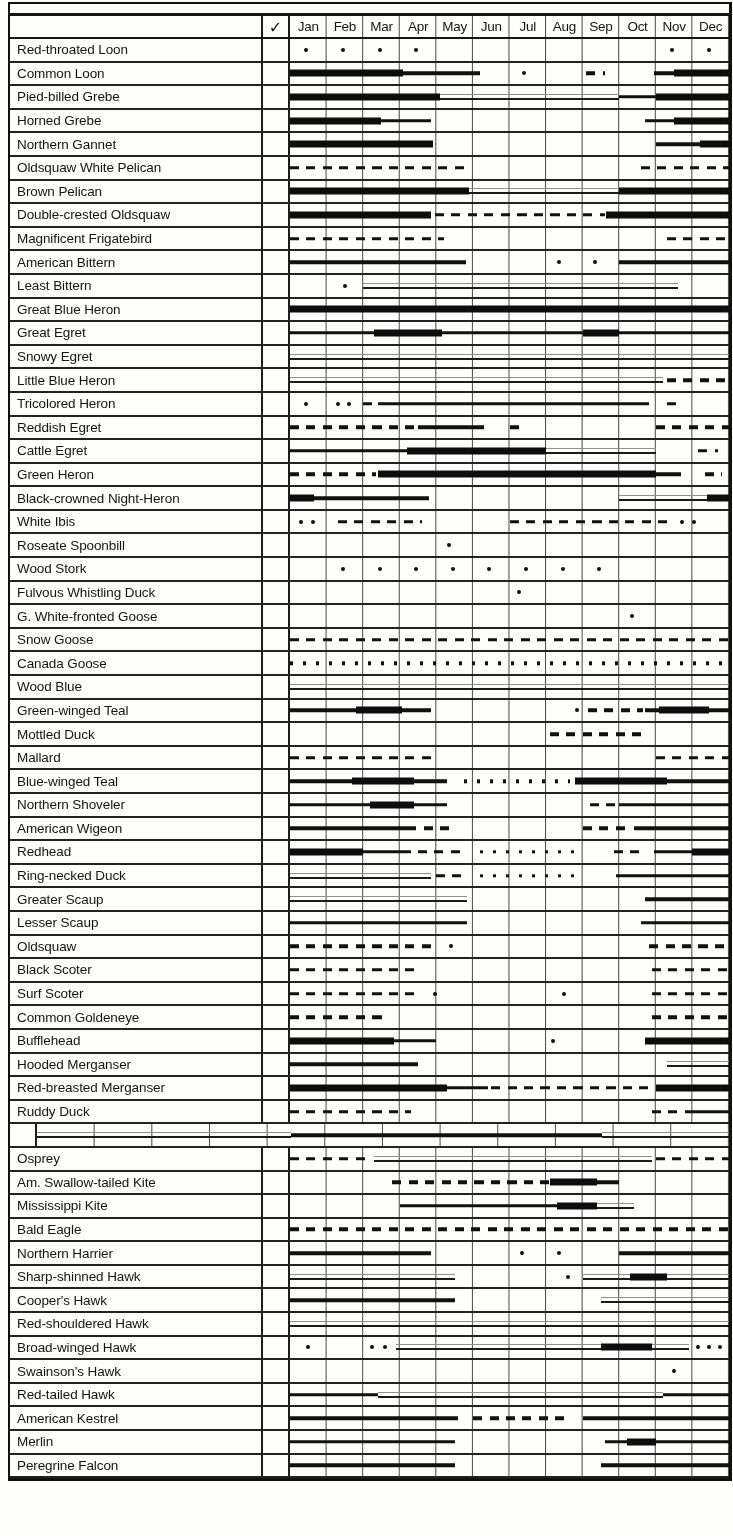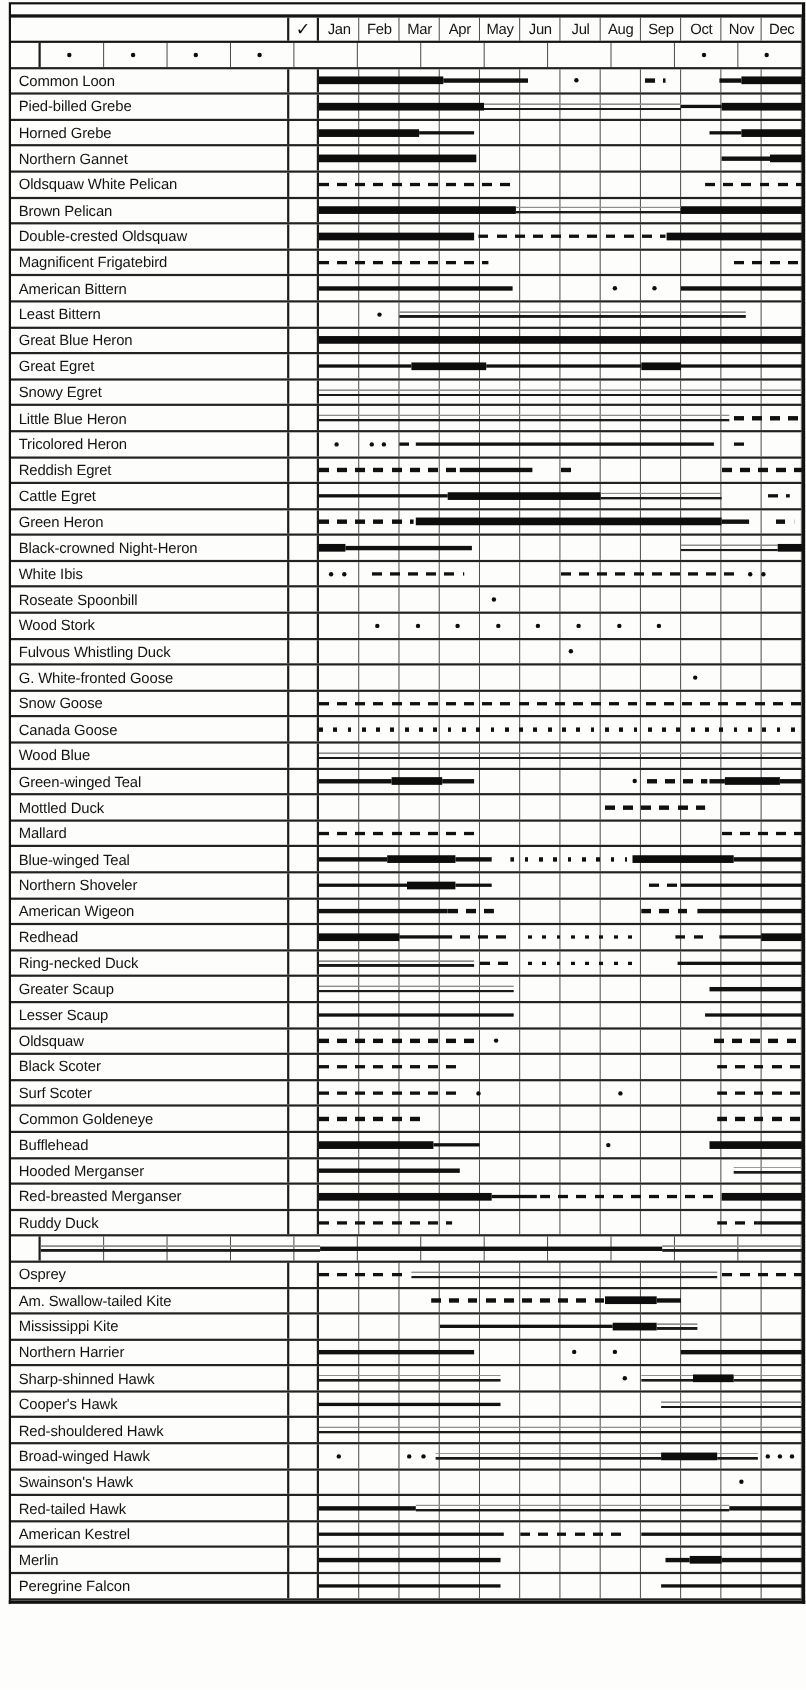--- a/index.html
+++ b/index.html
@@ -51,20 +51,21 @@
           <div class="mh">Jul</div>
           <div class="mh">Aug</div>
           <div class="mh">Sep</div>
           <div class="mh">Oct</div>
           <div class="mh">Nov</div>
           <div class="mh">Dec</div>
         </div>
     </div>
     <div>
         <div class="row">
+          <div class="cell name">Red-throated Loon</div>
           <div class="cell check"></div>
           <div class="cell months">
             <div class="mark m-dot" style="left: calc(3.75% - 2px);"></div>
             <div class="mark m-dot" style="left: calc(12.0833% - 2px);"></div>
             <div class="mark m-dot" style="left: calc(20.4167% - 2px);"></div>
             <div class="mark m-dot" style="left: calc(28.75% - 2px);"></div>
             <div class="mark m-dot" style="left: calc(87.0833% - 2px);"></div>
             <div class="mark m-dot" style="left: calc(95.4167% - 2px);"></div>
           </div>
         </div>
@@ -513,20 +514,27 @@
             <div class="mark m-med" style="left: 70%; width: 5%;"></div>
           </div>
         </div>
         <div class="row">
           <div class="cell name">Mississippi Kite</div>
           <div class="cell check"></div>
           <div class="cell months">
             <div class="mark m-med" style="left: 25%; width: 35.8333%;"></div>
             <div class="mark m-thick" style="left: 60.8333%; width: 9.16667%;"></div>
             <div class="mark m-thin" style="left: 70%; width: 8.33333%;"></div>
+          </div>
+        </div>
+        <div class="row">
+          <div class="cell name">Bald Eagle</div>
+          <div class="cell check"></div>
+          <div class="cell months">
+            <div class="mark m-dash" style="left: 0%; width: 100%;"></div>
           </div>
         </div>
         <div class="row">
           <div class="cell name">Northern Harrier</div>
           <div class="cell check"></div>
           <div class="cell months">
             <div class="mark m-med" style="left: 0%; width: 32.0833%;"></div>
             <div class="mark m-dot" style="left: calc(52.9167% - 2px);"></div>
             <div class="mark m-dot" style="left: calc(61.25% - 2px);"></div>
             <div class="mark m-med" style="left: 75%; width: 25%;"></div>

